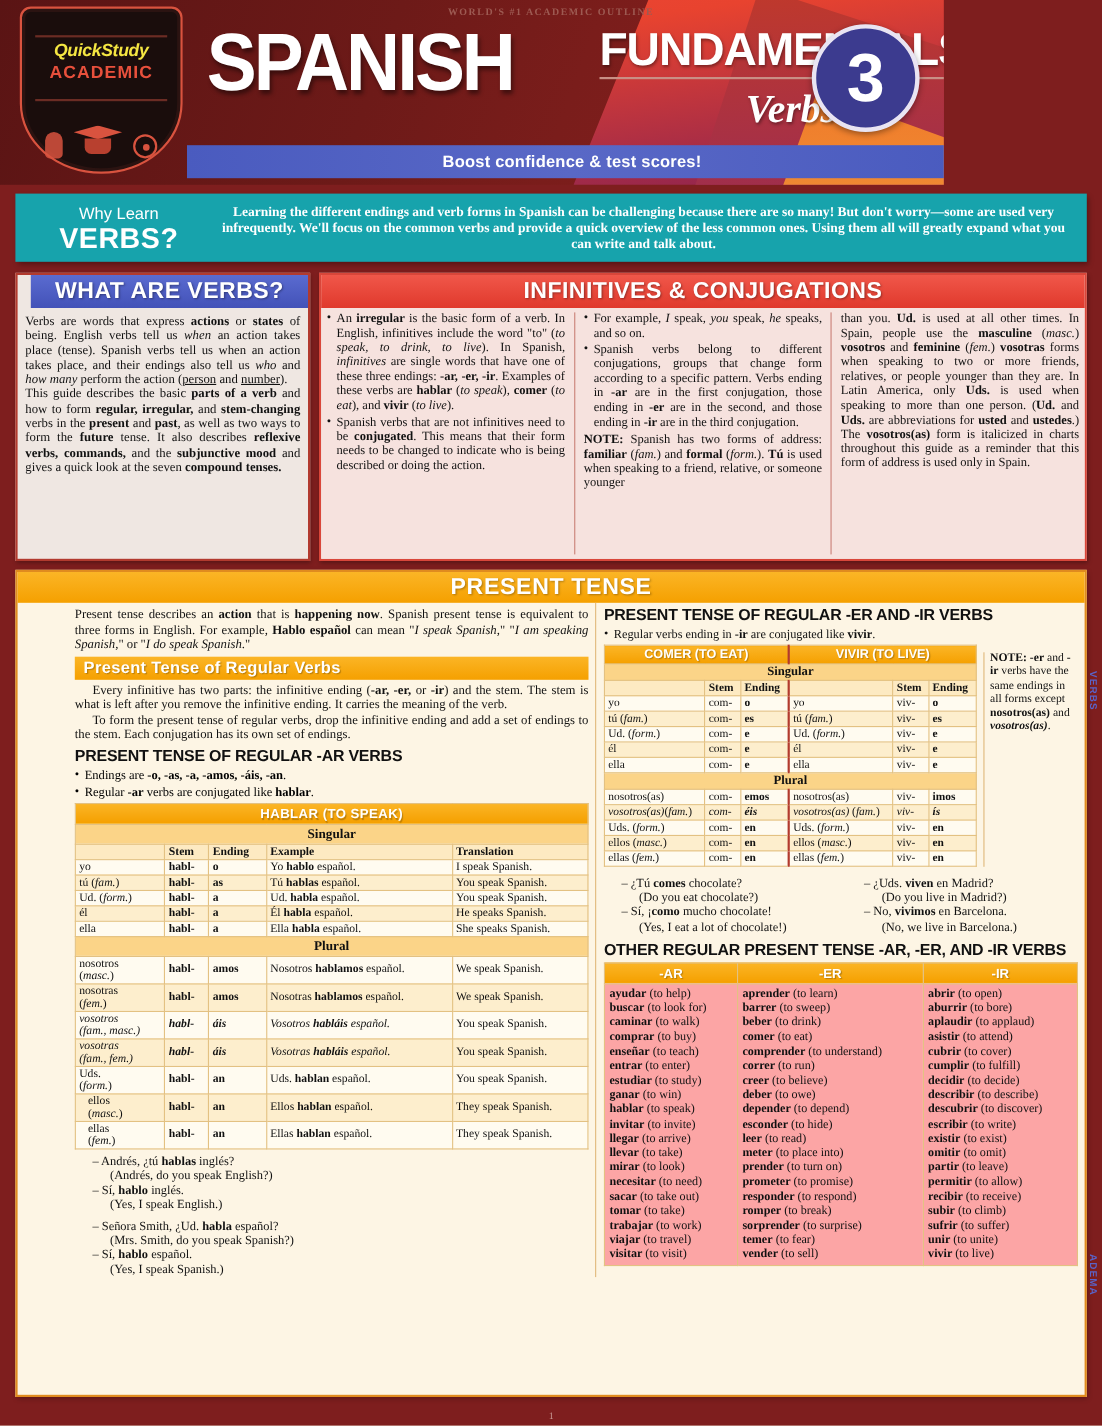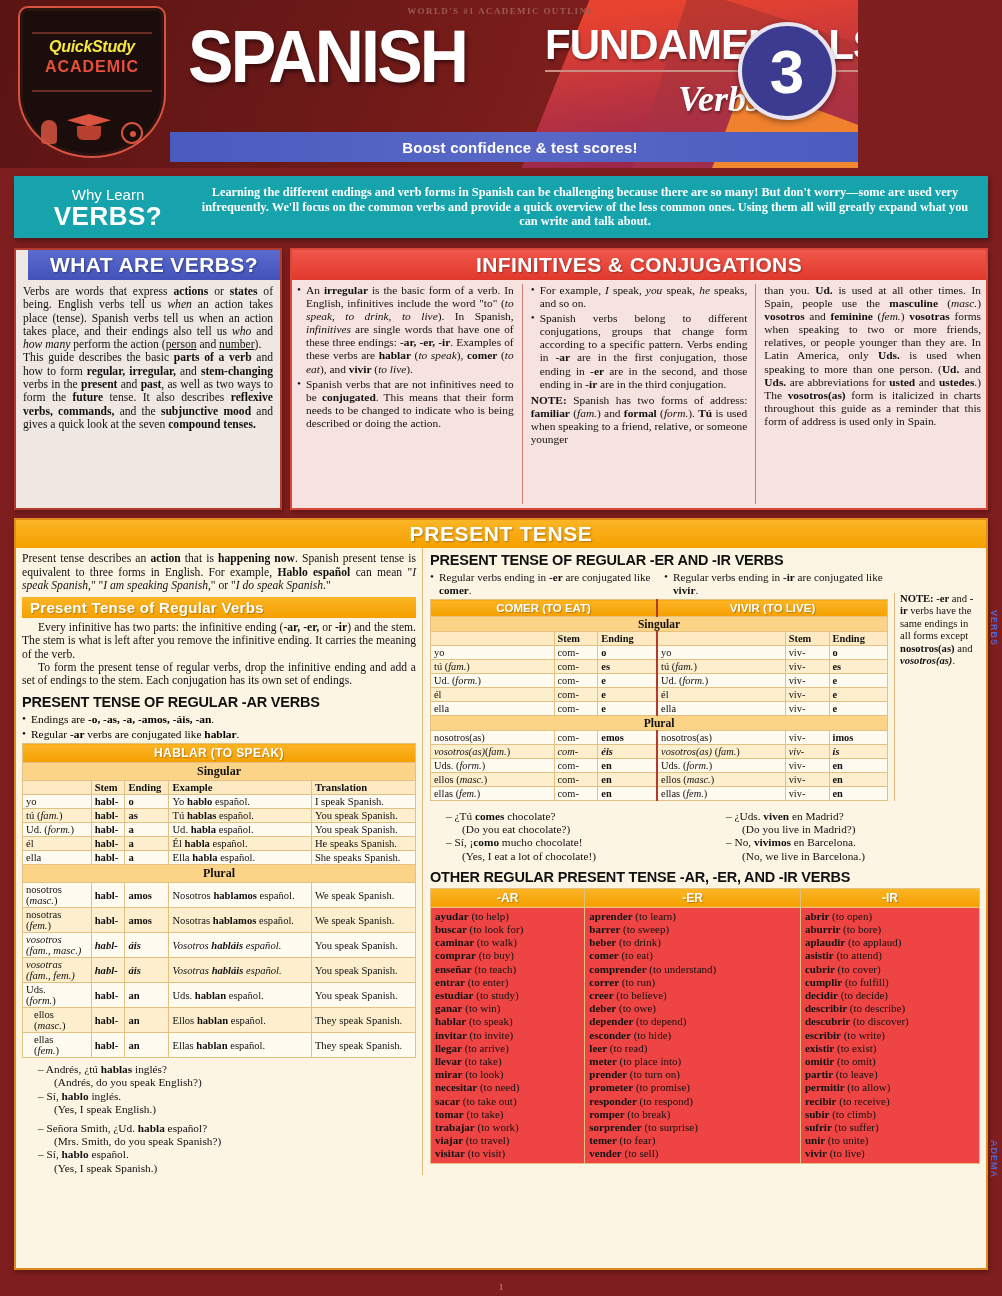--- a/index.html
+++ b/index.html
@@ -137,21 +137,21 @@
   ul.bl li:before { content: "\2022"; position: absolute; left: 0; top: -1px; }
 
   
   .pt-wrap { position: absolute; left: 14px; top: 518px; width: 974px; height: 752px;
     background: #fdf5e4; border: 2px solid #e08b1e; box-shadow: 1px 2px 5px rgba(0,0,0,.3); }
   .pt-hdr { background: linear-gradient(180deg,#fbb526,#f5a000); color: #fff;
     font-family: "Liberation Sans", sans-serif; font-weight: bold; font-size: 21px;
     text-align: center; padding: 2px 0; letter-spacing: .6px;
     text-shadow: 1px 1px 2px rgba(0,0,0,.3); }
   .pt-cols { display: flex; }
-  .pt-left { width: 407px; padding: 4px 6px 0 6px; border-right: 1px solid #e0b87a; }
+  .pt-left { width: 480px; padding: 4px 6px 0 6px; border-right: 1px solid #e0b87a; margin-left: 46px; }
   .pt-right { flex: 1; padding: 4px 6px 0 7px; }
 
   .intro-p { font-size: 11.6px; line-height: 13.6px; text-align: justify; color:#111; }
   .sub-band { background: linear-gradient(180deg,#fbb526,#f5a000); color:#fff;
     font-family:"Liberation Sans",sans-serif; font-weight:bold; font-size:15px;
     padding: 2px 8px; margin: 4px 0 3px 0; letter-spacing:.3px;
     text-shadow: 1px 1px 1px rgba(0,0,0,.25); }
   .blk-head { font-family:"Liberation Sans",sans-serif; font-weight:bold; font-size:14.5px;
     color:#111; margin: 6px 0 3px 0; letter-spacing:-.2px;}
   .para { font-size:11.6px; line-height:13.4px; text-align:justify; text-indent:16px; color:#111;}
@@ -188,21 +188,21 @@
   table.dual .grp { background:#fbd488; font-weight:bold; text-align:center; font-size:11.5px;}
   table.dual .colhd { background:#fdeac2; font-weight:bold; text-align:left;}
   table.dual tr.r0 td { background:#fffbf0; }
   table.dual tr.r1 td { background:#fdeecd; }
   table.dual td.sep { border-left: 2px solid #b23a2e; }
 
   table.vlist { width:100%; border-collapse:collapse; font-size:11px; color:#111; margin-top:3px;}
   table.vlist th { background: linear-gradient(180deg,#fbb526,#f5a000); color:#fff;
     font-family:"Liberation Sans",sans-serif; font-weight:bold; font-size:12px;
     text-shadow:1px 1px 1px rgba(0,0,0,.25); padding:2px 0; border:1px solid #e3c182;}
-  table.vlist td { border:1px solid #e3c182; vertical-align: top; padding: 2px 4px; background:#ef4444;}
+  table.vlist td { border:1px solid #e3c182; vertical-align: top; padding: 2px 4px; background:#fca5a5;}
   table.vlist ul { list-style:none; }
   table.vlist li { line-height: 13.2px; white-space: nowrap; }
 
   .pagenum { position:absolute; bottom:4px; left:0; width:1002px; text-align:center;
     color:#c89a94; font-size:9px; }
   .sidetab { position:absolute; right:3px; color:#5a63c8; font-family:"Liberation Sans",sans-serif;
     font-weight:bold; font-size:9px; letter-spacing:1px; writing-mode: vertical-rl; }
 </style>
 </head>
 <body>
@@ -406,25 +406,20 @@
           <div class="ln">– Sí, <b>hablo</b> español.</div>
           <div class="tr">(Yes, I speak Spanish.)</div>
         </div>
     </div>
 
     <div class="pt-right">
       <div class="blk-head" style="margin-top:0">PRESENT TENSE OF REGULAR -ER AND -IR VERBS</div>
       <div class="er-ir-row">
         <div class="er-ir-main">
           <div class="two-bul">
-            <div>
-                <ul class="bl">
-              <li>Regular verbs ending in <b>-er</b> are conjugated like <b>comer</b>.</li>
-            </ul>
-              </div>
             <div>
                 <ul class="bl">
               <li>Regular verbs ending in <b>-ir</b> are conjugated like <b>vivir</b>.</li>
             </ul>
               </div>
           </div>
           <table class="dual">
             <tbody id="dual-body">
                 <tr>
                   <td class="ttl" colspan="3">COMER (TO EAT)</td>

